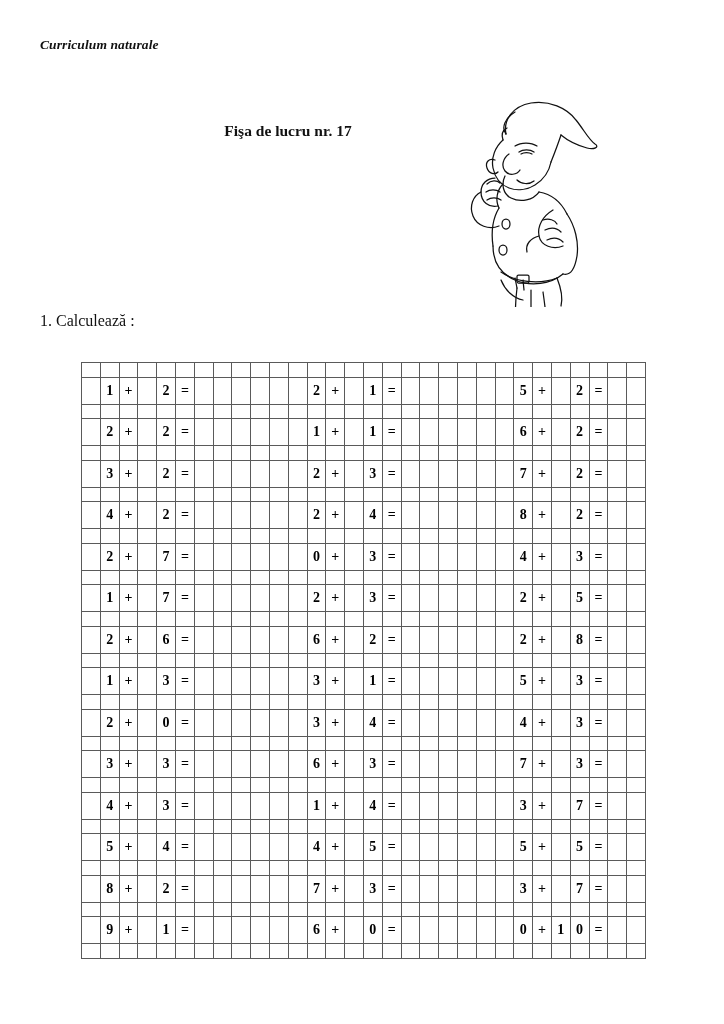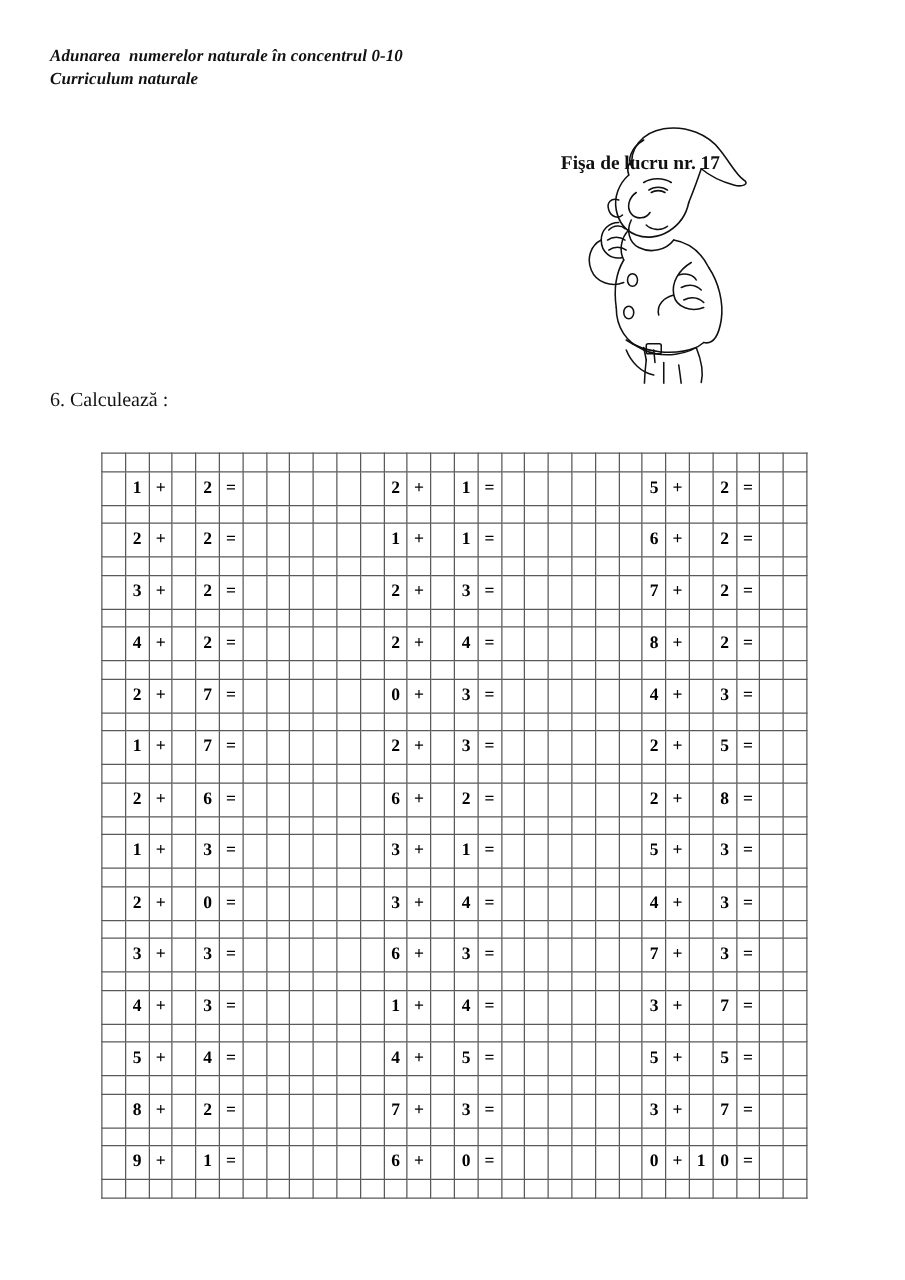--- a/index.html
+++ b/index.html
@@ -24,21 +24,21 @@
     letter-spacing:0.1px;
     color:#111;
   }
   .header div { white-space:pre; }
 
   
   .title {
     position:absolute;
     left:0; top:122px;
     width:576px;
-    text-align:right;
+    text-align:center;
     font-size:15.5px;
     font-weight:bold;
     color:#111;
   }
 
   
   .task {
     position:absolute;
     left:40px; top:312px;
     font-size:16px;
@@ -81,21 +81,20 @@
   table.grid tr.gap  td { height:13.5px; }
   td.op { font-size:13px; font-weight:bold; }
   td.eq { font-size:13px; font-weight:bold; }
 </style>
 </head>
 <body>
 
 <div class="page">
 
   <div class="header">
-    <div>Adunarea  numerelor naturale în concentrul 0-10</div>
     <div>Curriculum naturale</div>
   </div>
 
   <div class="title">Fişa de lucru nr. 17</div>
 
   <div class="illus">
     <svg viewBox="0 0 180 215" xmlns="http://www.w3.org/2000/svg" fill="none" stroke="#111" stroke-width="1.25" stroke-linecap="round" stroke-linejoin="round">
 
       <path d="M63 42 C60 28 70 14 88 11 C106 8 124 16 133 28 C141 38 146 48 152 52
                C157 55 151 58 144 56 C133 53 124 48 118 43"></path>
@@ -154,21 +153,21 @@
 
       <path d="M58 240 C46 242 38 250 40 258 C42 266 56 268 70 266
                C82 264 90 258 88 250 C86 244 76 240 66 241"></path>
       <path d="M96 244 C88 250 84 258 90 264 C98 272 116 272 126 266
                C134 261 134 252 128 248 C120 243 106 242 98 246"></path>
       <path d="M48 254 C56 252 64 252 72 254"></path>
       <path d="M96 258 C104 256 114 256 122 258"></path>
     </svg>
   </div>
 
-  <div class="task">6. Calculează :</div>
+  <div class="task">1. Calculează :</div>
 
   <div class="grid-wrap">
     <table class="grid">
       <colgroup id="colgrp">
           <col>
           <col>
           <col>
           <col>
           <col>
           <col>

